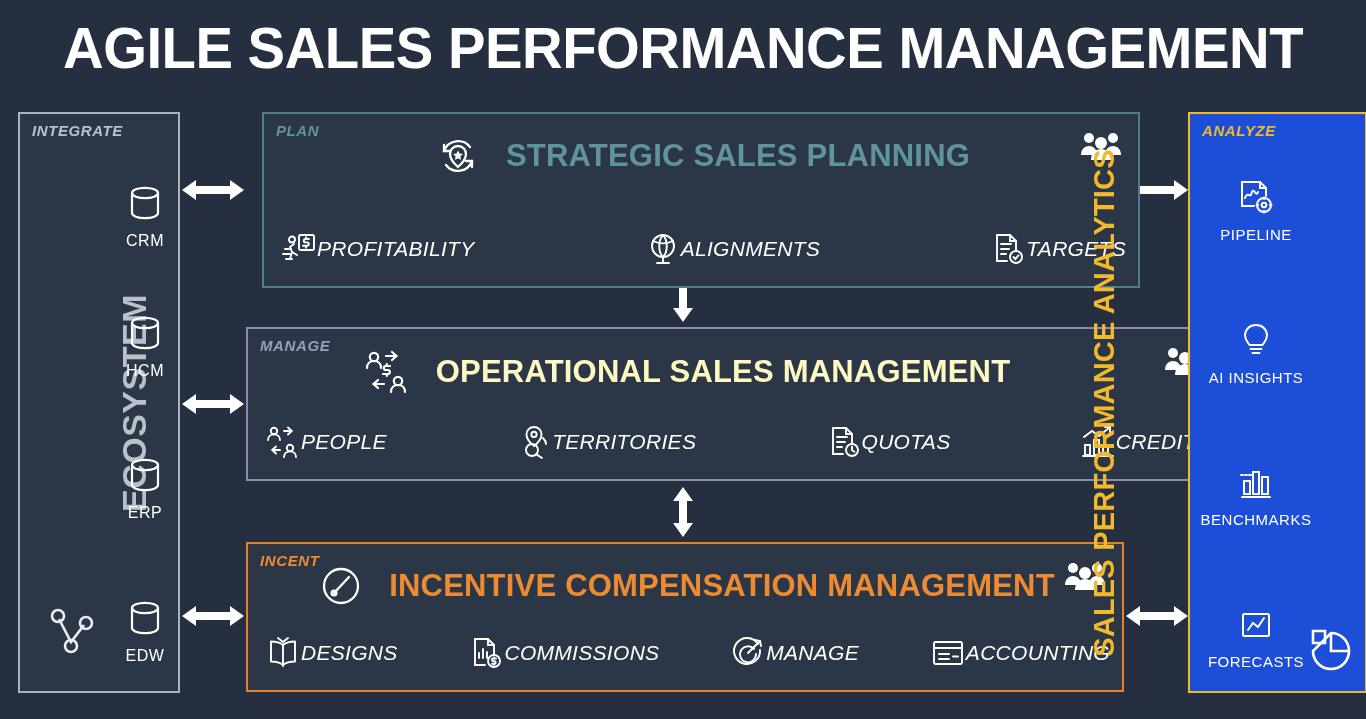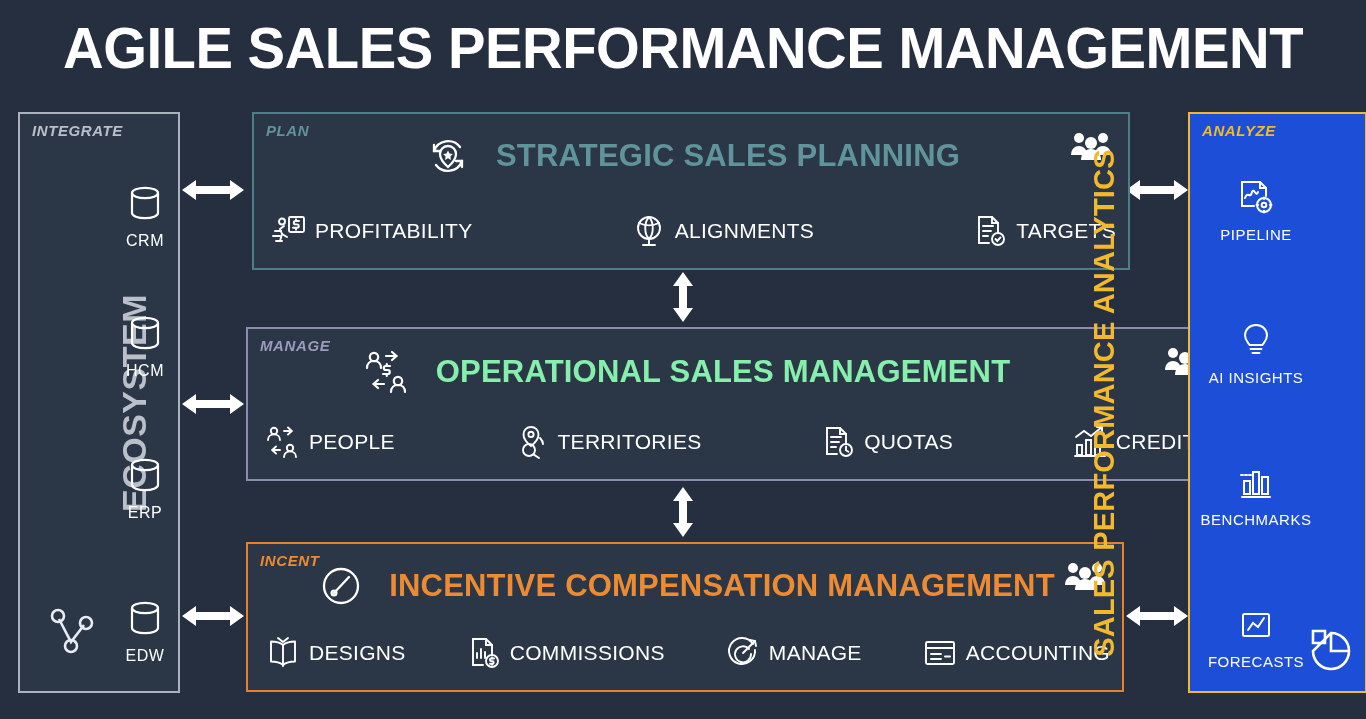--- a/index.html
+++ b/index.html
@@ -44,38 +44,38 @@
     white-space: nowrap;
   }
   .eco-net { position: absolute; left: 28px; top: 492px; }
   .db-col { position: absolute; left: 92px; top: 48px; width: 66px; }
   .db-item { position: absolute; left: 0; width: 66px; text-align: center; }
   .db-item .lbl {
     display: block; margin-top: 6px; color: #ffffff; font-size: 16px; letter-spacing: 0.6px;
   }
 
   
-  #plan   { left: 252px; top: 112px; width: 878px; height: 158px; border-color: #4c7f87; }
+  #plan   { left: 262px; top: 112px; width: 878px; height: 176px; border-color: #4c7f87; }
   #manage { left: 246px; top: 327px; width: 978px; height: 154px; border-color: #8b8cb0; }
   #incent { left: 246px; top: 542px; width: 878px; height: 150px; border-color: #e8812b; }
 
   .panel-head {
     position: absolute; left: 0; top: 20px; width: 878px;
     display: flex; align-items: center; justify-content: center; gap: 26px;
   }
   .panel-head .ht {
     font-weight: 700; font-size: 31px; letter-spacing: 0.2px; white-space: nowrap;
   }
   .people-ico { position: absolute; right: 16px; top: 16px; }
 
   .sub-row {
     position: absolute; left: 18px; right: 12px; bottom: 20px;
     display: flex; align-items: center; justify-content: space-between;
   }
-  .sub-item { display: flex; align-items: center; gap: 9px; }
+  .sub-item { display: flex; align-items: center; gap: 1px; font-style: italic; }
   .sub-item .sl {
     color: #ffffff; font-size: 21px; letter-spacing: 0.3px; white-space: nowrap;
   }
 
   
   #analyze {
     left: 1188px; top: 112px; width: 179px; height: 581px;
     border-color: #f2b92c; background: #1d4ed8;
   }
   .spa-word {
@@ -318,21 +318,21 @@
               <path d="M3 19 c0-4.6 3-7 7-7 s7 2.4 7 7"></path>
             <path d="M22 7 h10 M28 3 l4.5 4 l-4.5 4"></path>
             <circle cx="34" cy="32" r="4.2"></circle>
               <path d="M27 43 c0-4.6 3-7 7-7 s7 2.4 7 7"></path>
             <path d="M20 35 h-10 M14 31 l-4.5 4 l4.5 4"></path>
             <path d="M26 17 h-4.2 a2 2 0 0 0 0 4 h2 a2 2 0 0 1 0 4 H19"></path>
             <path d="M22.8 15 v2 M22.8 25 v2"></path>
           </g>
         </svg>
       </span>
-      <span class="ht" style="color:#86efac">OPERATIONAL SALES MANAGEMENT</span>
+      <span class="ht" style="color:#fef9c3">OPERATIONAL SALES MANAGEMENT</span>
     </div>
 
     <div class="sub-row">
       <div class="sub-item">
         <span>
           <svg width="34" height="34" viewBox="0 0 34 34">
             <g fill="none" stroke="#ffffff" stroke-width="1.9" stroke-linecap="round">
               <circle cx="8" cy="6" r="3.2"></circle>
                 <path d="M2 15 c0-3.6 2.6-5.6 6-5.6 s6 2 6 5.6"></path>
               <path d="M18 6 h8 M22 2.5 l3.8 3.5 l-3.8 3.5"></path>

